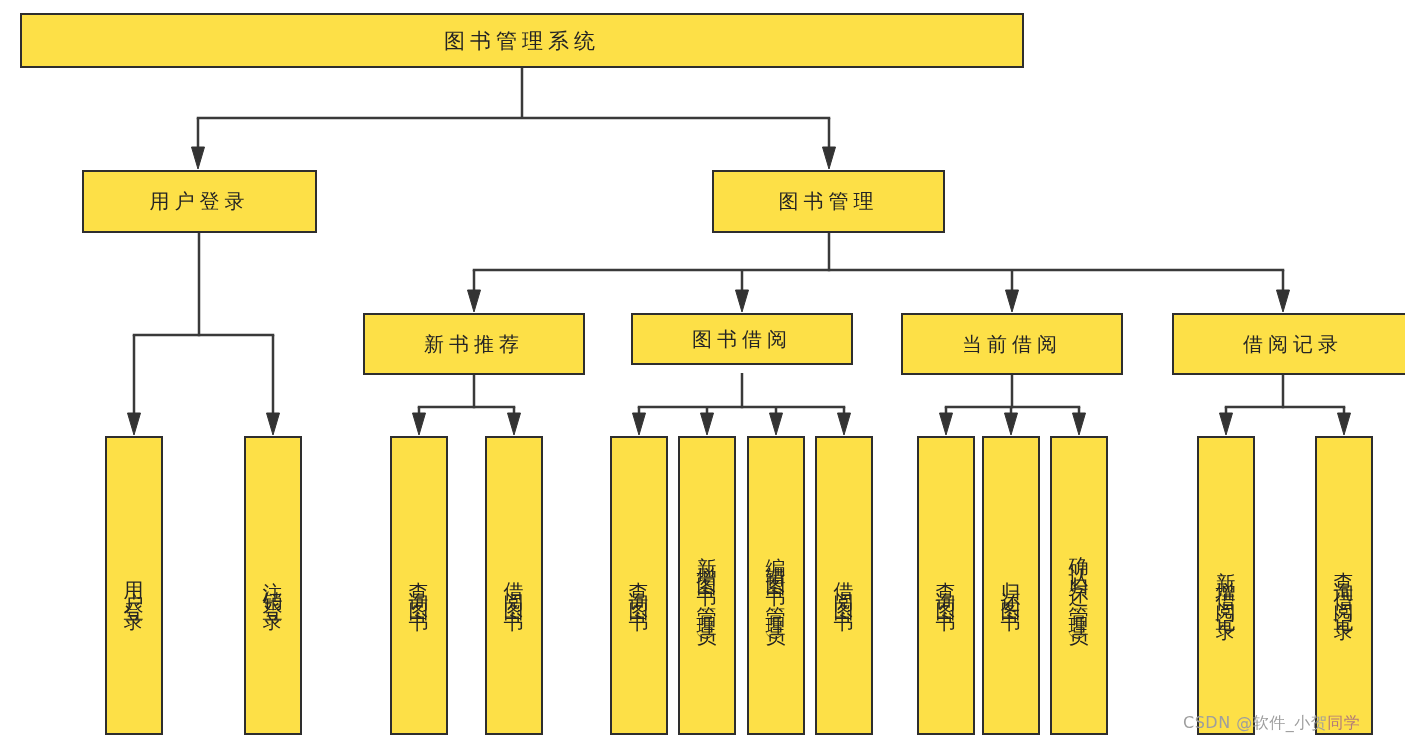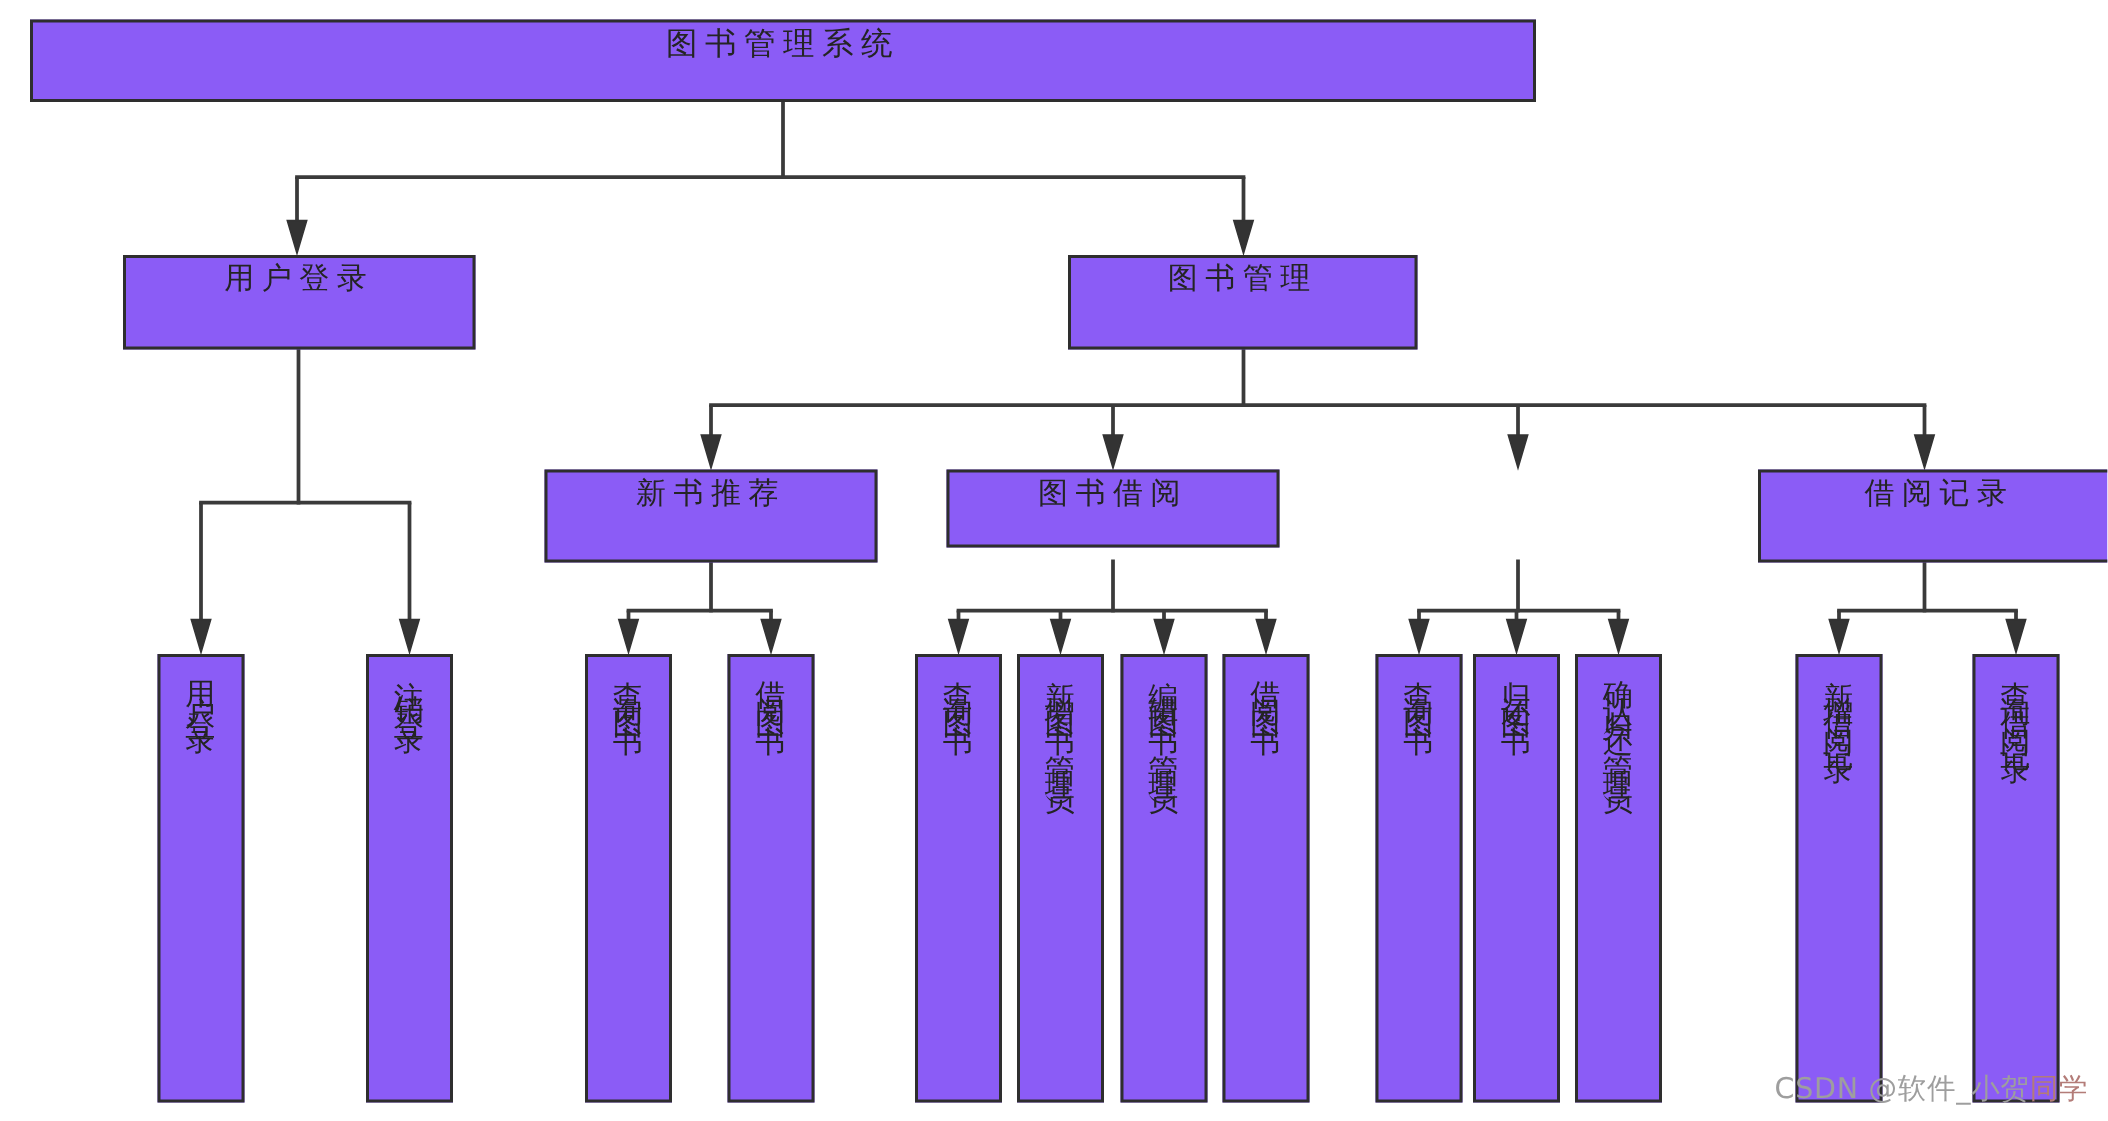--- a/index.html
+++ b/index.html
@@ -9,23 +9,24 @@
     background:#ffffff;
     font-family:"DejaVu Sans","Liberation Sans",sans-serif;
     overflow:hidden;
   }
   #connectors{position:absolute;left:0;top:0;width:1405px;height:747px;}
   #connectors line{stroke:#3a3a3a;stroke-width:2.5;}
   #connectors polygon{fill:#333333;stroke:#333333;}
   .node{
     position:absolute;
     box-sizing:border-box;
-    background:#8b5cf6;
+    background:#fde047;
     border:2.5px solid #2e2e2e;
     display:flex;
+    align-items:center;
     justify-content:center;
     color:#222222;
   }
   .node.h span{
     font-size:20px;
     letter-spacing:5px;
     white-space:nowrap;
     color:#242424;
   }
   .node.h.root span{font-size:21px;}
@@ -33,21 +34,21 @@
     writing-mode:vertical-rl;
     text-orientation:mixed;
     font-size:20px;
     line-height:1;
     letter-spacing:10px;
     color:#242424;
   }
   .watermark{
     position:absolute;
     left:1183px;top:713px;
-    font-size:19px;
+    font-size:16px;
     letter-spacing:0.5px;
     color:#9e9e9e;
     white-space:nowrap;
   }
   .watermark .accent{color:#b37c78;}
 </style>
 </head>
 <body>
 
 <div id="stage">
@@ -124,20 +125,23 @@
   <div class="node h" style="left:363px;top:313px;width:222px;height:62px">
     <span>新书推荐</span>
   </div>
 
   <div class="node h" style="left:712px;top:170px;width:233px;height:63px">
     <span>图书管理</span>
   </div>
   <div class="node h" style="left:631px;top:313px;width:222px;height:52px">
     <span>图书借阅</span>
   </div>
+  <div class="node h" style="left:901px;top:313px;width:222px;height:62px">
+    <span>当前借阅</span>
+  </div>
   <div class="node h" style="left:1172px;top:313px;width:242px;height:62px">
     <span>借阅记录</span>
   </div>
 
   <div class="node v" style="left:105px;top:436px;width:58px;height:299px">
     <span>用户登录</span>
   </div>
   <div class="node v" style="left:244px;top:436px;width:58px;height:299px">
     <span>注销登录</span>
   </div>

